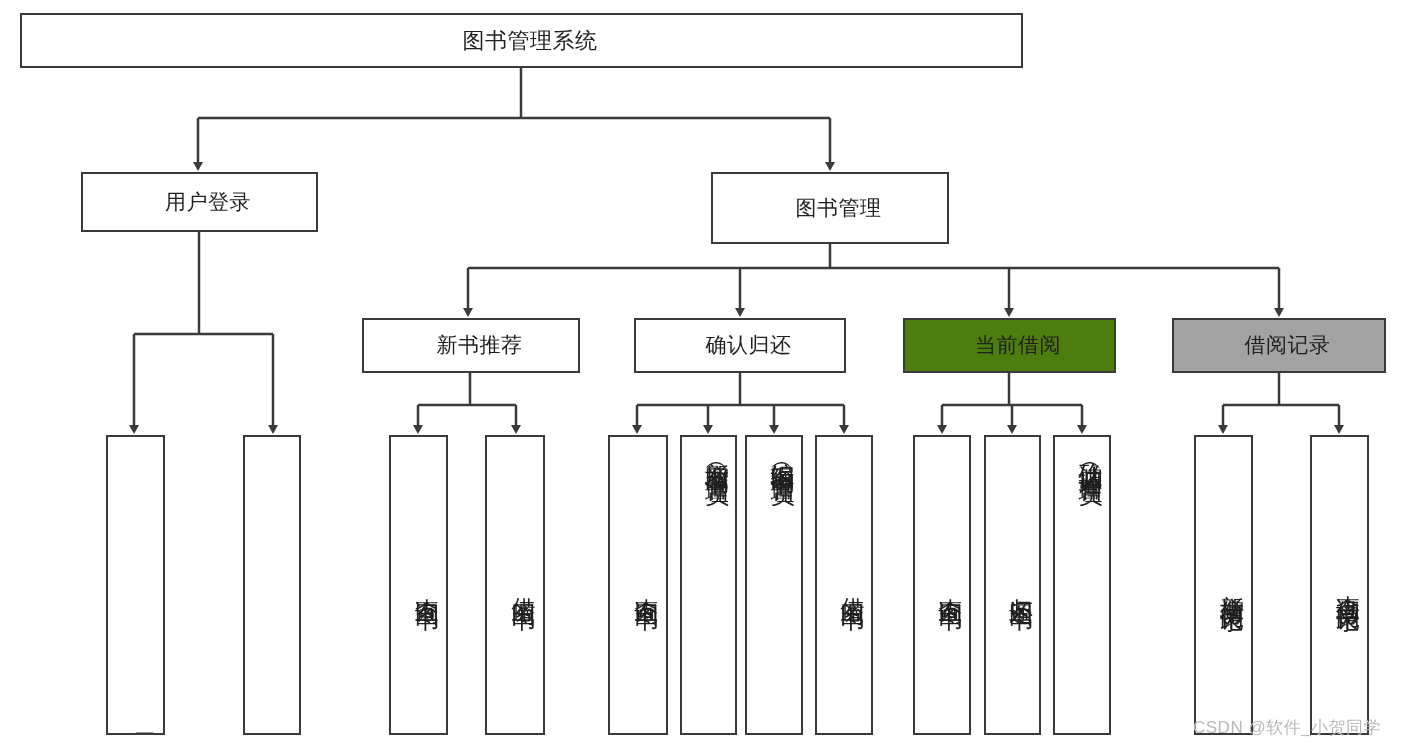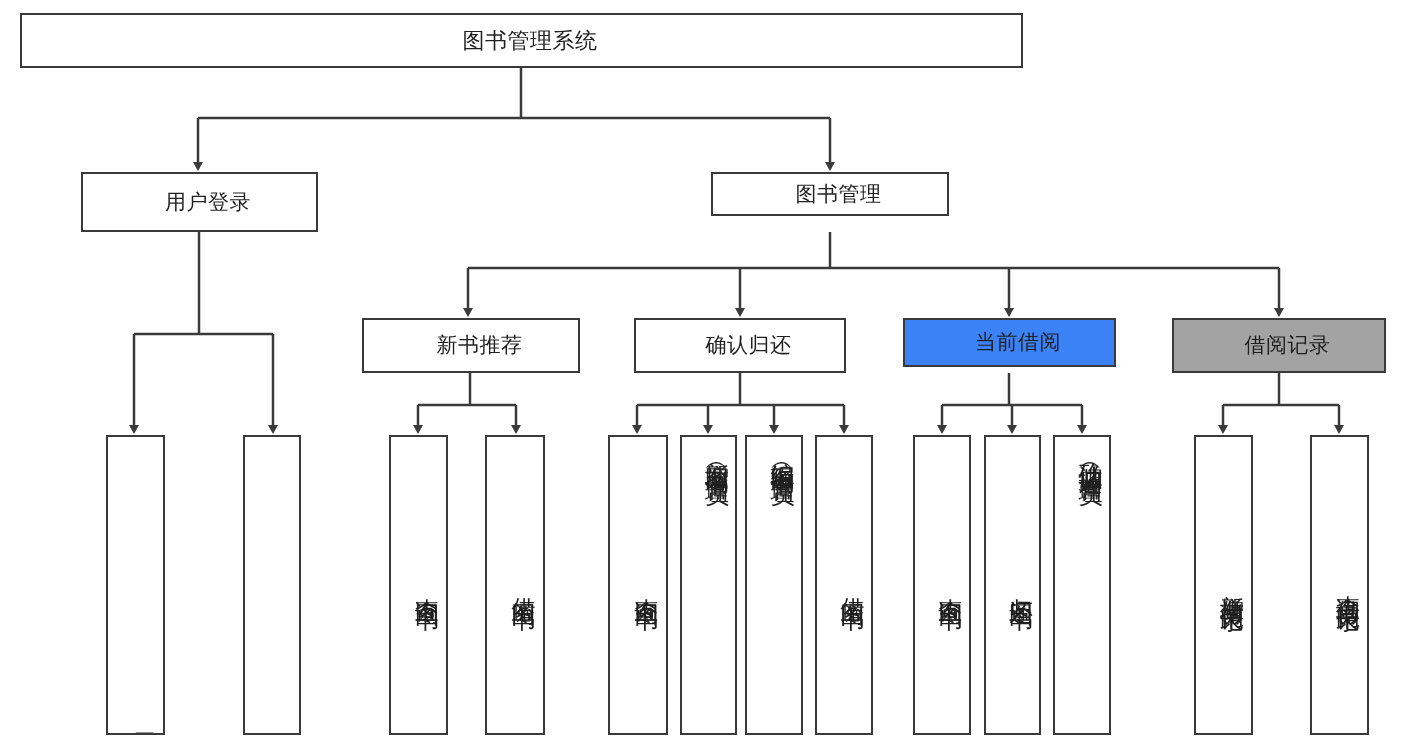--- a/index.html
+++ b/index.html
@@ -129,30 +129,30 @@
         <line x1="1339" y1="405" x2="1339" y2="426" stroke="#3a3a3a" stroke-width="2.5" marker-end="url(#arrow)"></line>
       </g>
   </svg>
   <div id="nodes">
       <div class="node horiz root" style="left: 20px; top: 13px; width: 1003px; height: 55px; border-color: rgb(58, 58, 58); background: rgb(255, 255, 255);">
         <span class="label" style="color: rgb(31, 31, 31);">图书管理系统</span>
       </div>
       <div class="node horiz" style="left: 81px; top: 172px; width: 237px; height: 60px; border-color: rgb(58, 58, 58); background: rgb(255, 255, 255);">
         <span class="label" style="color: rgb(31, 31, 31);">用户登录</span>
       </div>
-      <div class="node horiz" style="left: 711px; top: 172px; width: 238px; height: 44px; border-color: rgb(58, 58, 58); background: rgb(255, 255, 255);">
+      <div class="node horiz" style="left: 711px; top: 172px; width: 238px; height: 72px; border-color: rgb(58, 58, 58); background: rgb(255, 255, 255);">
         <span class="label" style="color: rgb(31, 31, 31);">图书管理</span>
       </div>
       <div class="node horiz" style="left: 362px; top: 318px; width: 218px; height: 55px; border-color: rgb(58, 58, 58); background: rgb(255, 255, 255);">
         <span class="label" style="color: rgb(31, 31, 31);">新书推荐</span>
       </div>
       <div class="node horiz" style="left: 634px; top: 318px; width: 212px; height: 55px; border-color: rgb(58, 58, 58); background: rgb(255, 255, 255);">
         <span class="label" style="color: rgb(31, 31, 31);">确认归还</span>
       </div>
-      <div class="node horiz" style="left: 903px; top: 318px; width: 213px; height: 49px; border-color: rgb(58, 58, 58); background: #3b82f6;">
+      <div class="node horiz" style="left: 903px; top: 318px; width: 213px; height: 55px; border-color: rgb(58, 58, 58); background: #4d7c0f;">
         <span class="label" style="color: rgb(31, 31, 31);">当前借阅</span>
       </div>
       <div class="node horiz" style="left: 1172px; top: 318px; width: 214px; height: 55px; border-color: rgb(58, 58, 58); background: #a3a3a3;">
         <span class="label" style="color: rgb(31, 31, 31);">借阅记录</span>
       </div>
       <div class="node vert align-end" style="left: 106px; top: 435px; width: 59px; height: 300px; border-color: rgb(58, 58, 58); background: rgb(255, 255, 255);">
         <span class="label" style="color: rgb(31, 31, 31);">用户登录</span>
       </div>
       <div class="node vert align-end" style="left: 243px; top: 435px; width: 58px; height: 300px; border-color: rgb(58, 58, 58); background: rgb(255, 255, 255);">
         <span class="label" style="color: rgb(31, 31, 31);">注销登录</span>
@@ -184,13 +184,14 @@
       <div class="node vert align-start" style="left: 1053px; top: 435px; width: 58px; height: 300px; border-color: rgb(58, 58, 58); background: rgb(255, 255, 255);">
         <span class="label" style="color: rgb(31, 31, 31);">确认归还（管理员）</span>
       </div>
       <div class="node vert align-middle" style="left: 1194px; top: 435px; width: 59px; height: 300px; border-color: rgb(58, 58, 58); background: rgb(255, 255, 255);">
         <span class="label" style="color: rgb(31, 31, 31);">新增借阅记录</span>
       </div>
       <div class="node vert align-middle" style="left: 1310px; top: 435px; width: 59px; height: 300px; border-color: rgb(58, 58, 58); background: rgb(255, 255, 255);">
         <span class="label" style="color: rgb(31, 31, 31);">查询借阅记录</span>
       </div>
     </div>
+  <div class="watermark" style="left: 1193px; top: 716px; color: rgb(185, 185, 185);">CSDN @软件_小贺同学</div>
 </div>
 
 </body></html>

